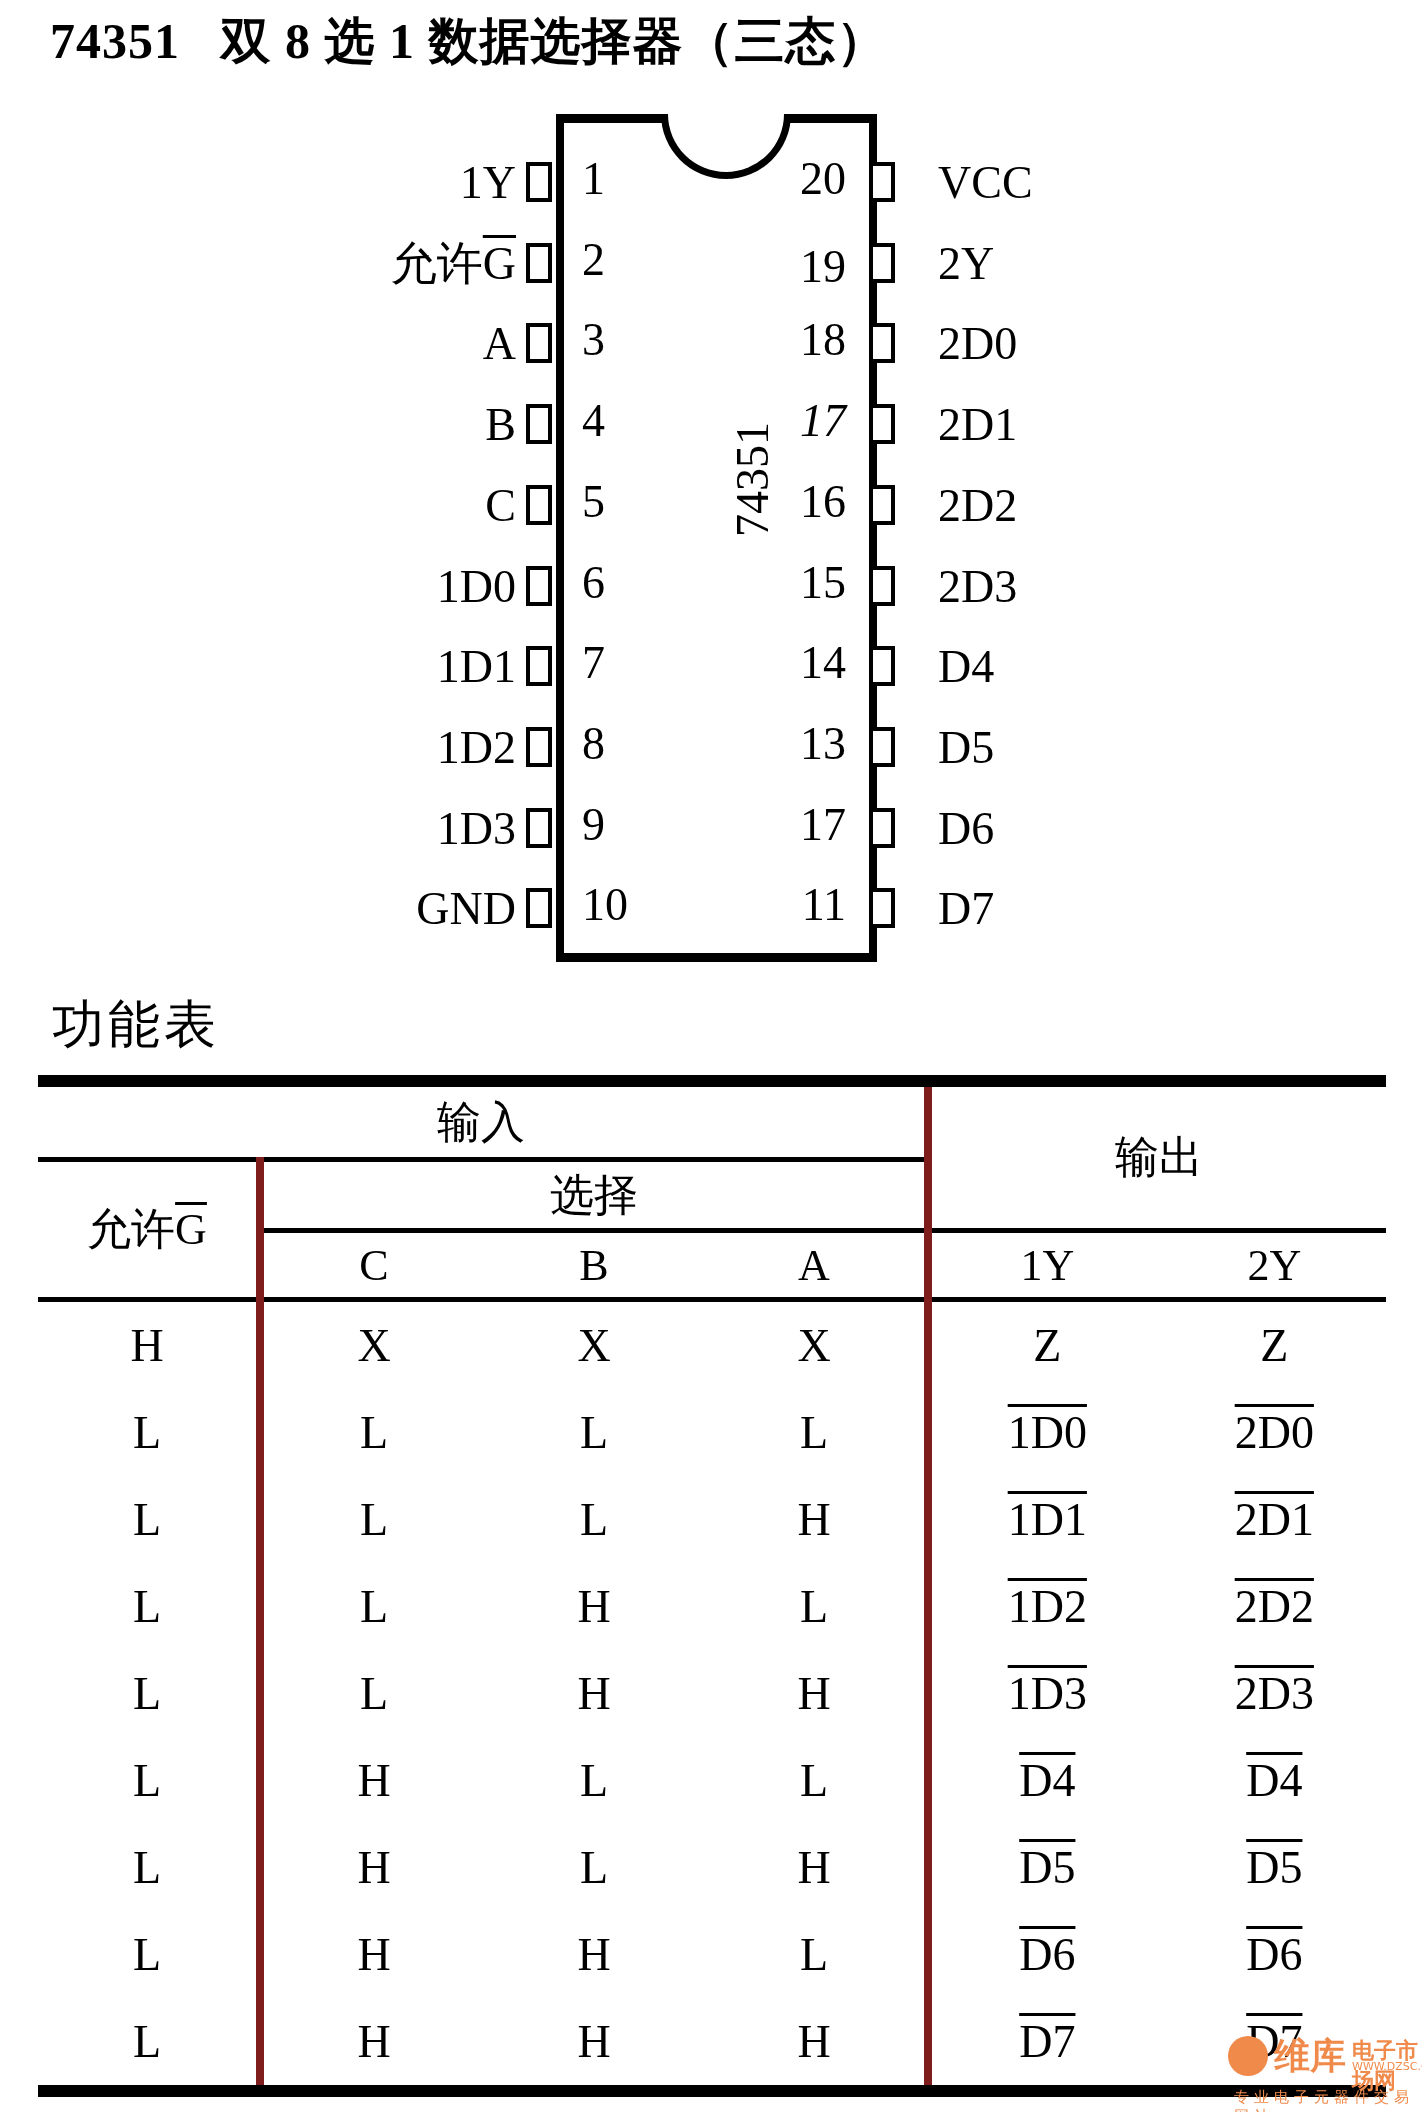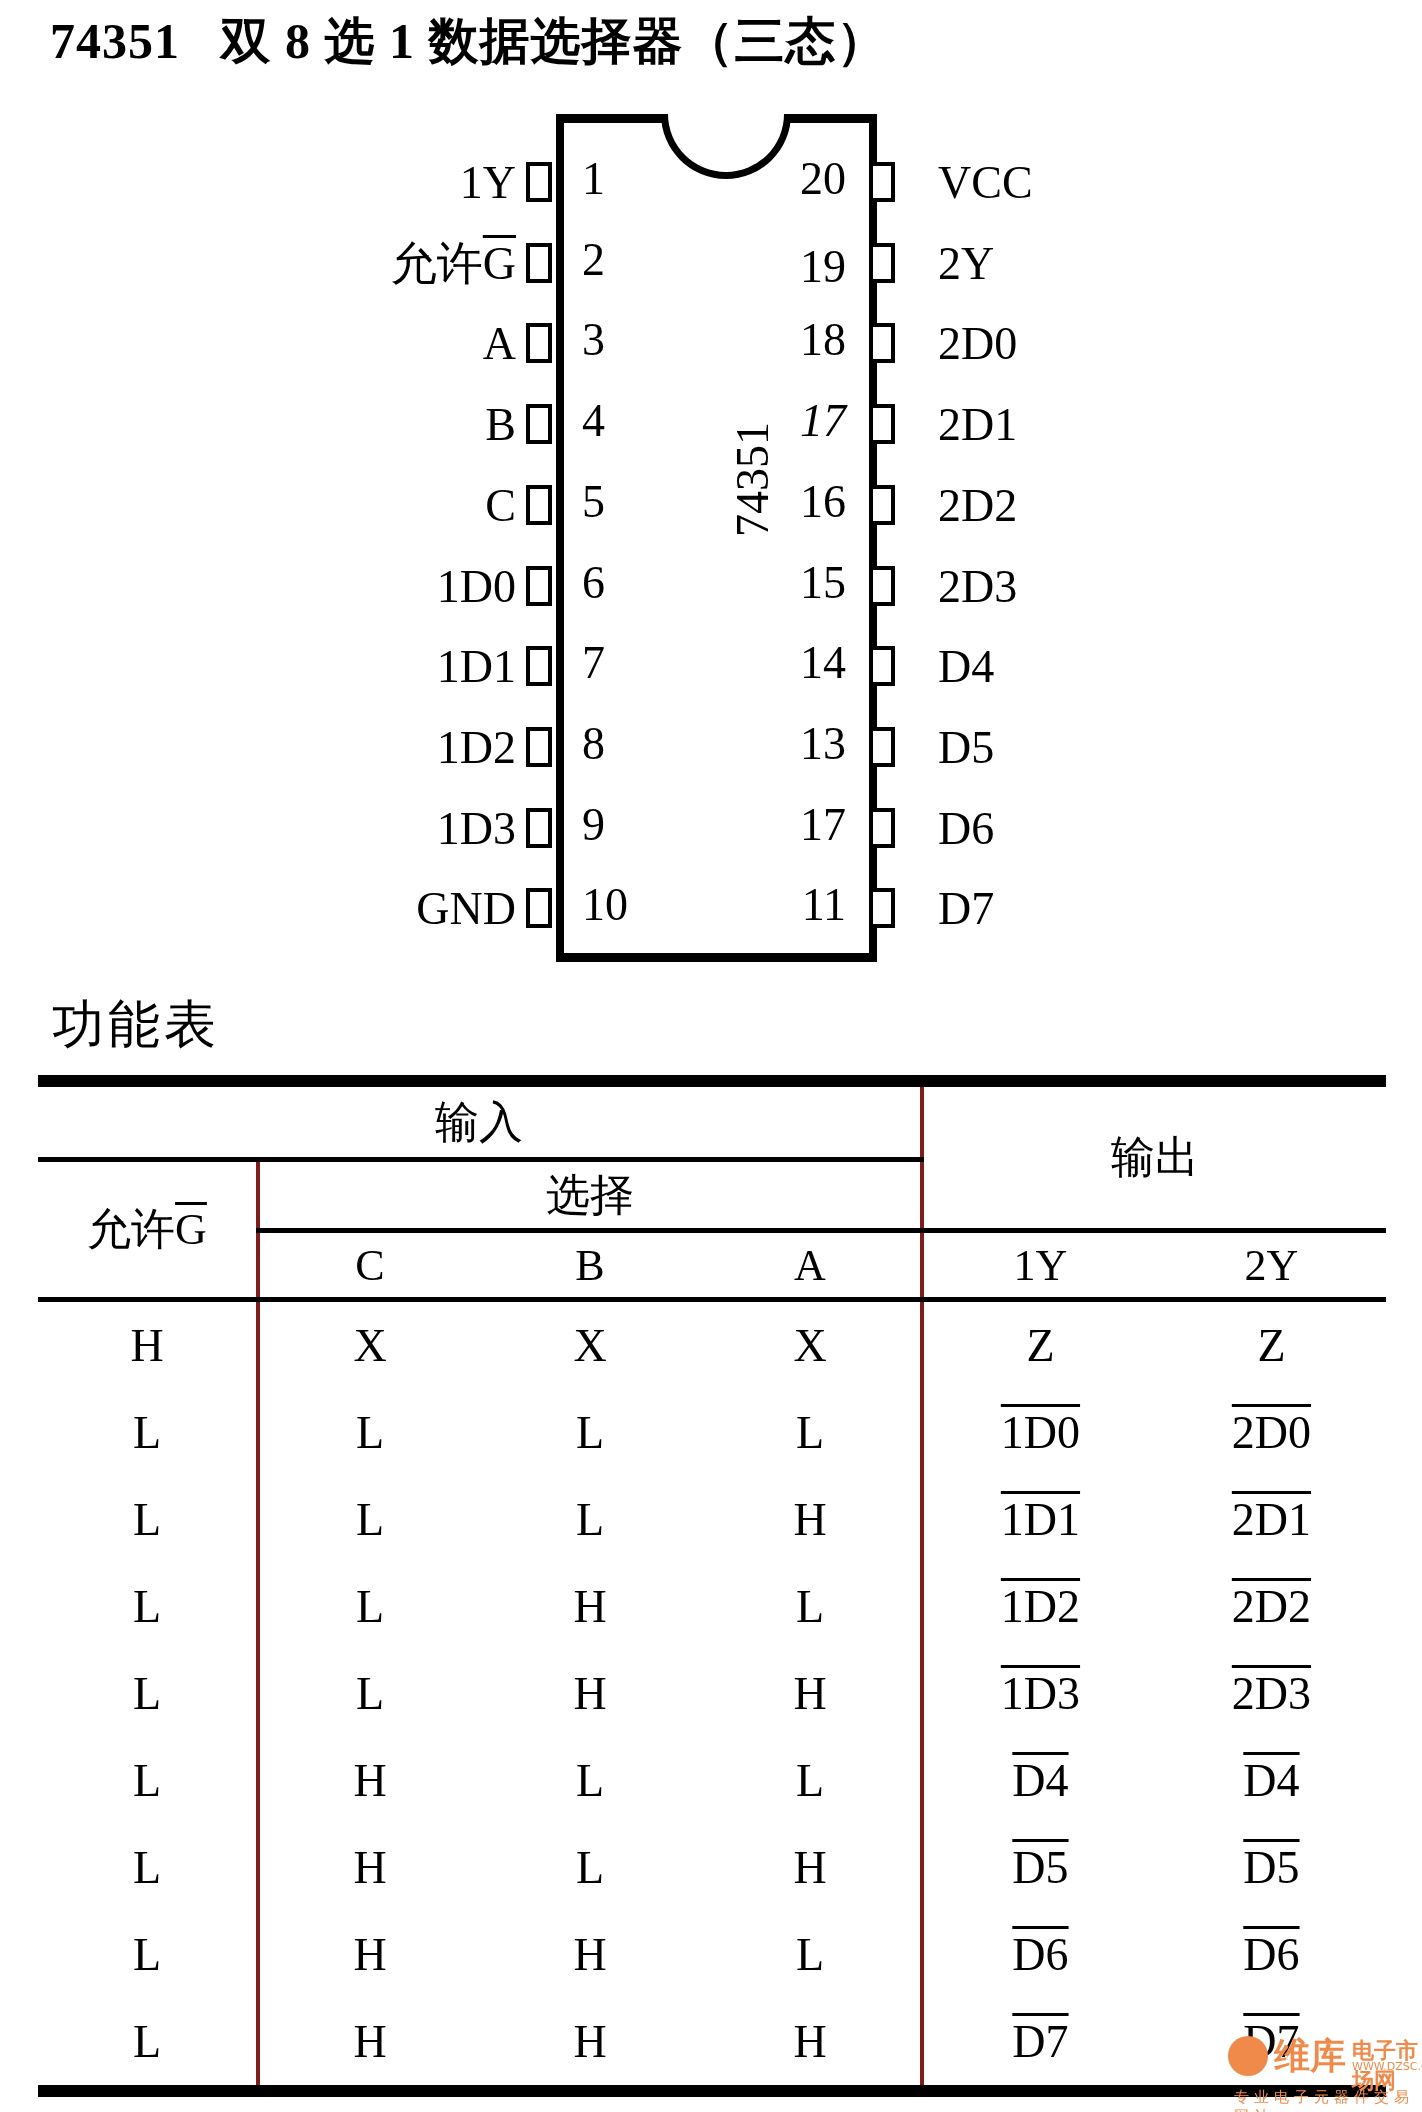--- a/index.html
+++ b/index.html
@@ -12,21 +12,21 @@
   .chip-label { position:absolute; left:128px; top:330px; font-size:46px; transform:rotate(-90deg); transform-origin:center; width:120px; text-align:center; }
   .pin-box { position:absolute; width:26px; height:40px; border:4px solid #000; background:#fff; box-sizing:border-box; }
   .pin-name { position:absolute; font-size:46px; white-space:nowrap; line-height:50px; }
   .pin-num { position:absolute; font-size:46px; line-height:50px; white-space:nowrap; }
   .ovl { text-decoration:overline; text-decoration-thickness:3px; }
   .section-label { left:52px; top:990px; font-size:52px; letter-spacing:4px; }
   table.func { position:absolute; left:38px; top:1075px; width:1348px; border-collapse:collapse; font-size:46px; }
   table.func td { text-align:center; padding:0; }
   .thick-top { border-top:12px solid #000; }
   .thick-bot { border-bottom:12px solid #000; }
-  .vr { border-right:4px solid #7f1d1d; }
+  .vr { border-right:8px solid #7f1d1d; }
   .hb { border-bottom:5px solid #000; }
   .hdr { font-size:44px; }
   .data td { height:87px; }
   .watermark { right:0; bottom:0; width:200px; height:80px; }
   .wm-circle { position:absolute; left:6px; top:4px; width:40px; height:40px; border-radius:50%; background:#f08a4b; }
   .wm-main { position:absolute; left:52px; top:0; font-size:36px; font-weight:bold; color:#f08a4b; font-family:"DejaVu Sans",sans-serif; }
   .wm-sub { position:absolute; left:130px; top:4px; font-size:22px; color:#f08a4b; font-weight:bold; font-family:"DejaVu Sans",sans-serif; }
   .wm-url { position:absolute; left:130px; top:28px; font-size:11px; color:#f08a4b; font-family:"DejaVu Sans",sans-serif; }
   .wm-tag { position:absolute; left:12px; top:56px; font-size:15px; color:#f08a4b; letter-spacing:5px; font-family:"DejaVu Sans",sans-serif; }
 </style>

